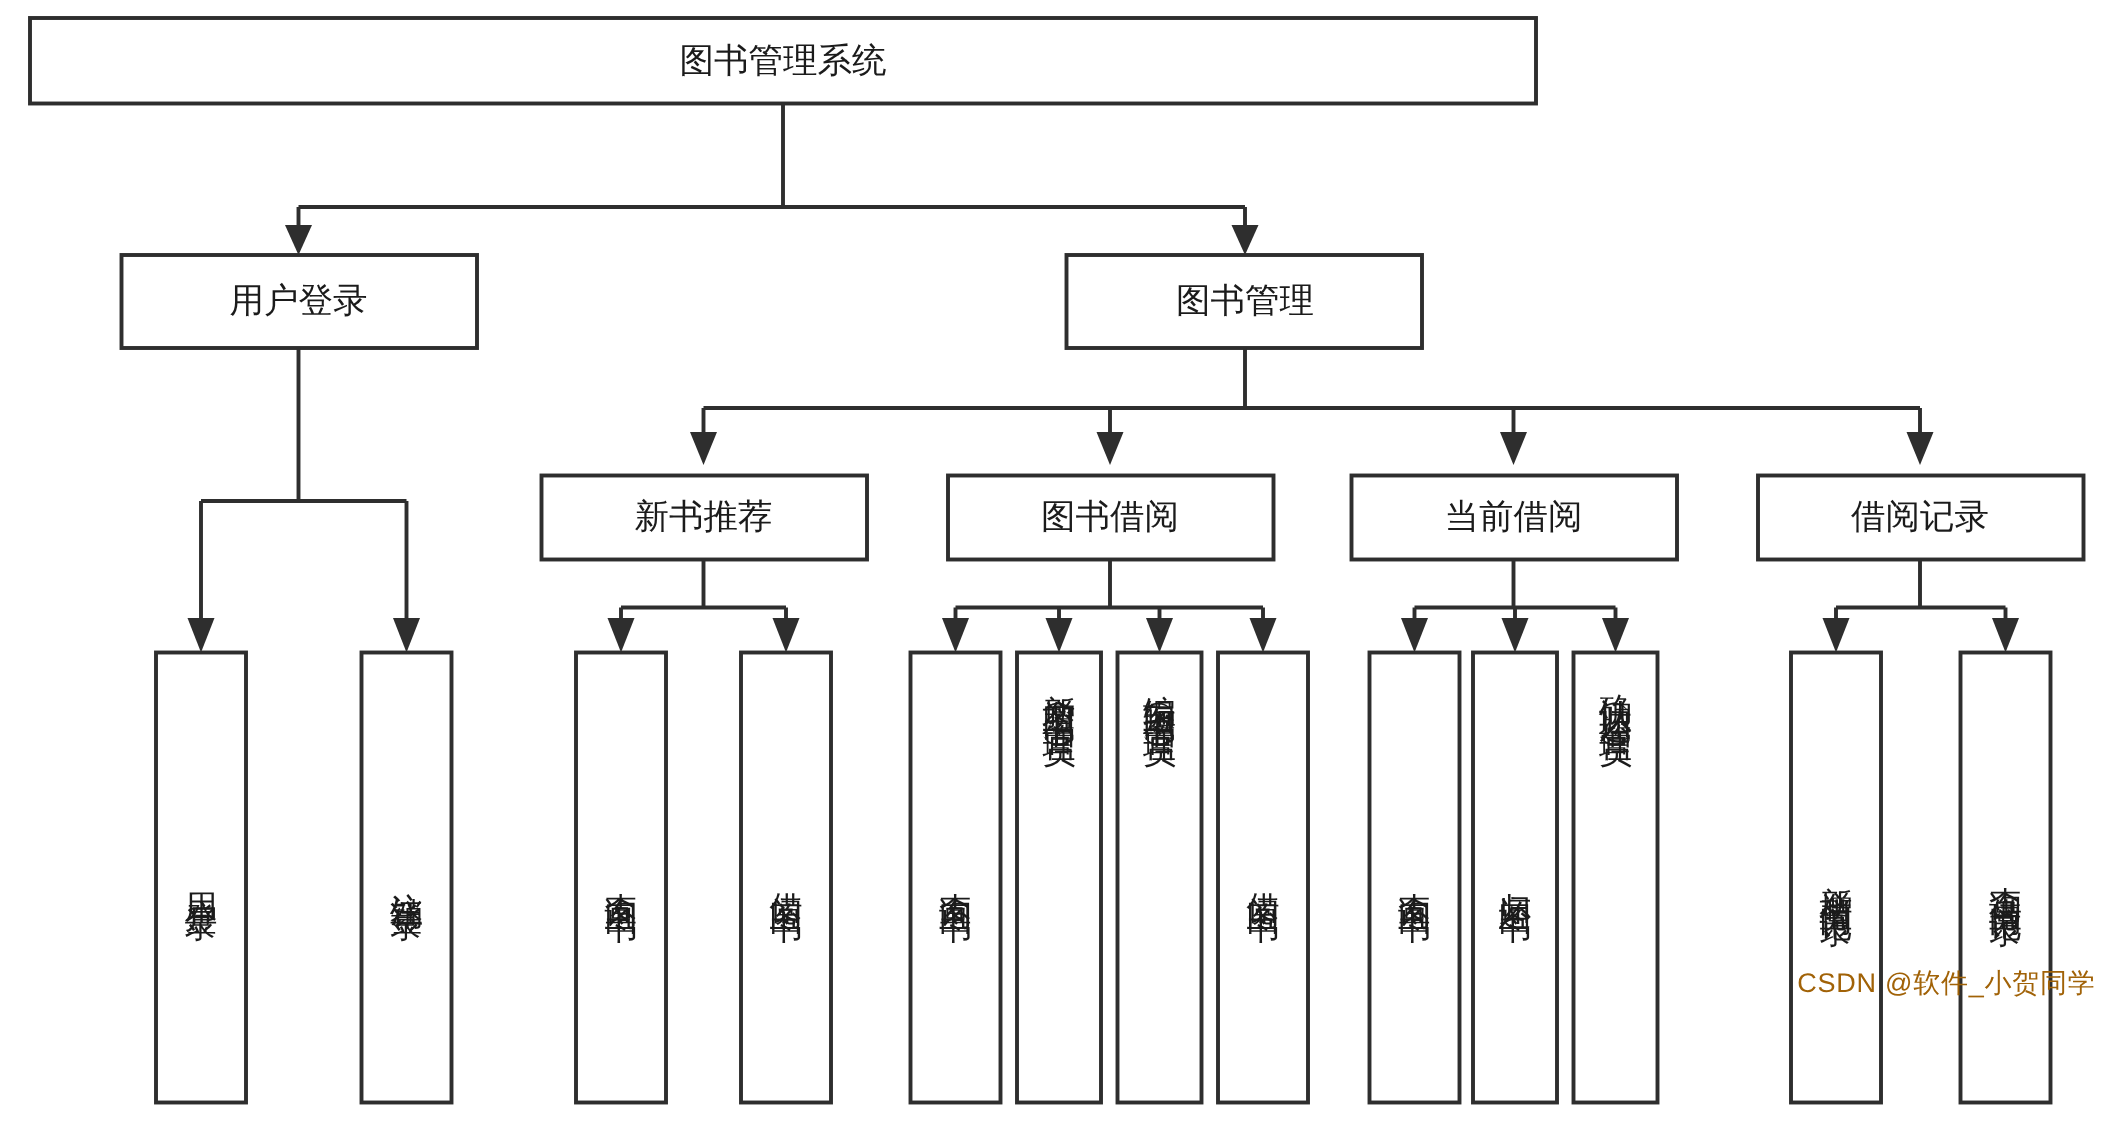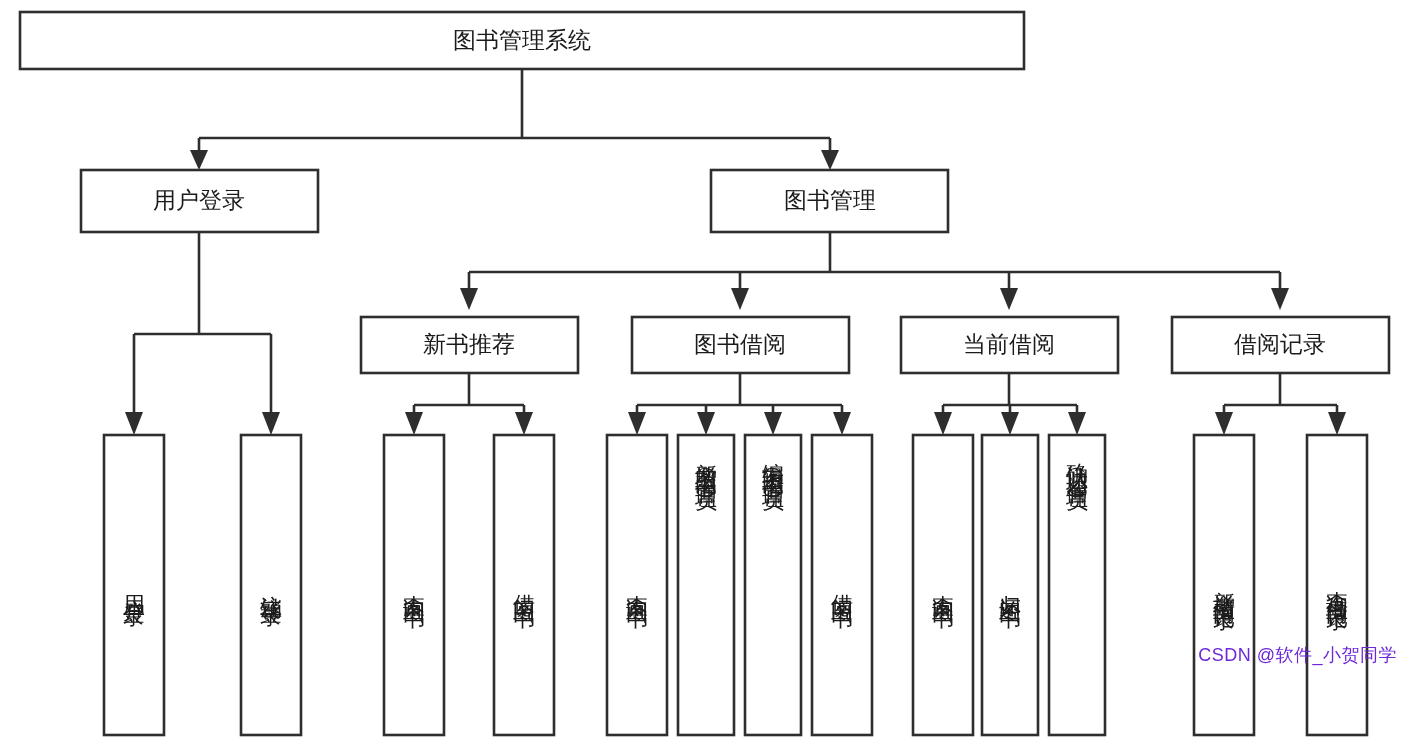--- a/index.html
+++ b/index.html
@@ -67,21 +67,21 @@
     color: #1b1b1b;
     white-space: nowrap;
     text-align: center;
   }
   .watermark {
     position: absolute;
     right: 8px;
     bottom: 4px;
     font-family: "Liberation Sans", "DejaVu Sans", sans-serif;
     font-size: 18px;
-    color: #6d28d9;
+    color: #a16207;
     letter-spacing: 0.5px;
     white-space: nowrap;
   }
 </style>
 </head>
 <body>
 
 <div id="diagram-root">
 
   <svg class="flow" viewBox="0 0 1405 747" xmlns="http://www.w3.org/2000/svg">

